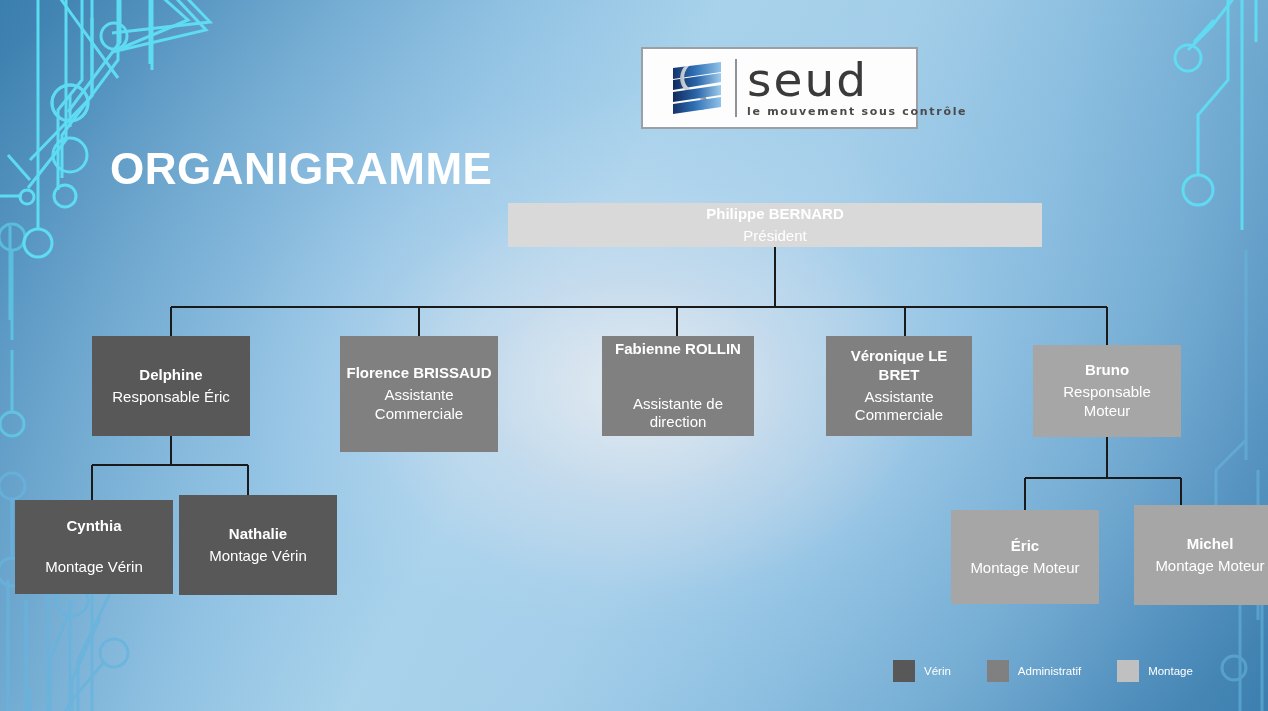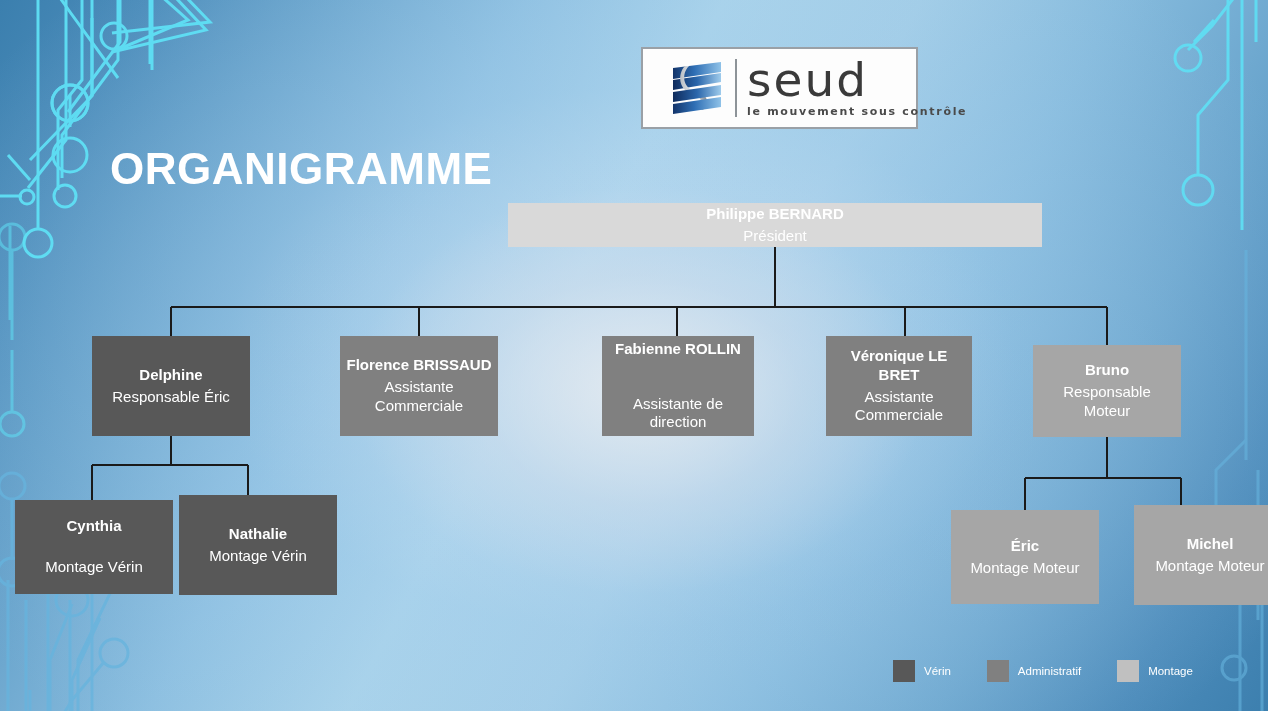--- a/index.html
+++ b/index.html
@@ -315,21 +315,21 @@
   <div class="node top" style="left:508px; top:203px; width:534px; height:44px; background:#d9d9d9;">
     <div class="nm">Philippe BERNARD</div>
     <div class="rl">Président</div>
   </div>
 
   <div class="node" style="left:92px; top:336px; width:158px; height:100px; background:#585858;">
     <div class="nm">Delphine</div>
     <div class="rl">Responsable Éric</div>
   </div>
 
-  <div class="node" style="left:340px; top:336px; width:158px; height:100px; background:#808080;">
+  <div class="node" style="left:340px; top:336px; width:158px; height:116px; background:#808080;">
     <div class="nm">Florence BRISSAUD</div>
     <div class="rl">Assistante Commerciale</div>
   </div>
 
   <div class="node" style="left:602px; top:336px; width:152px; height:100px; background:#808080;gap:33px;">
     <div class="nm">Fabienne ROLLIN</div>
     <div class="rl">Assistante de direction</div>
   </div>
 
   <div class="node" style="left:826px; top:336px; width:146px; height:100px; background:#808080;">

